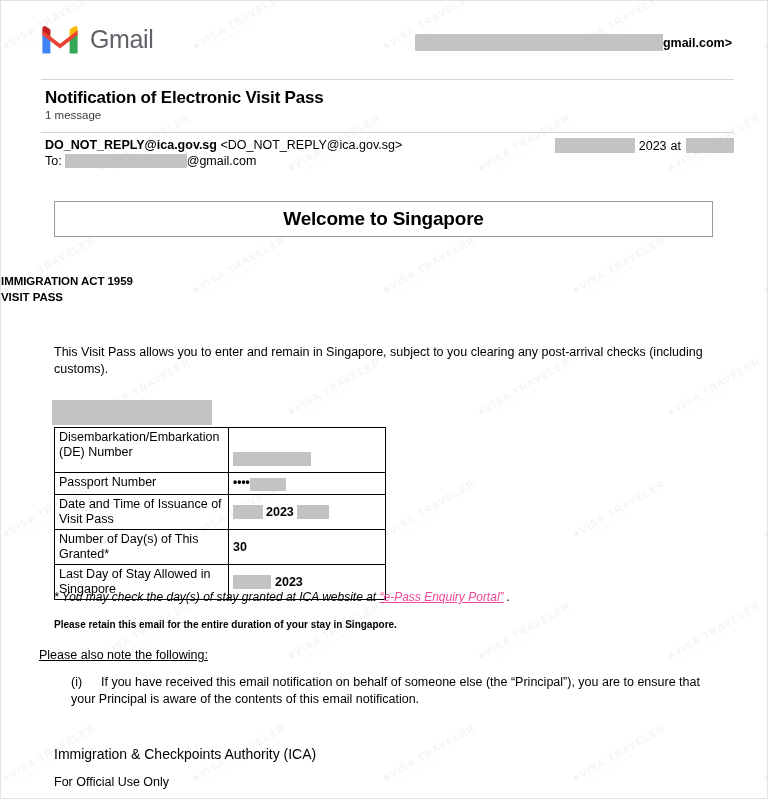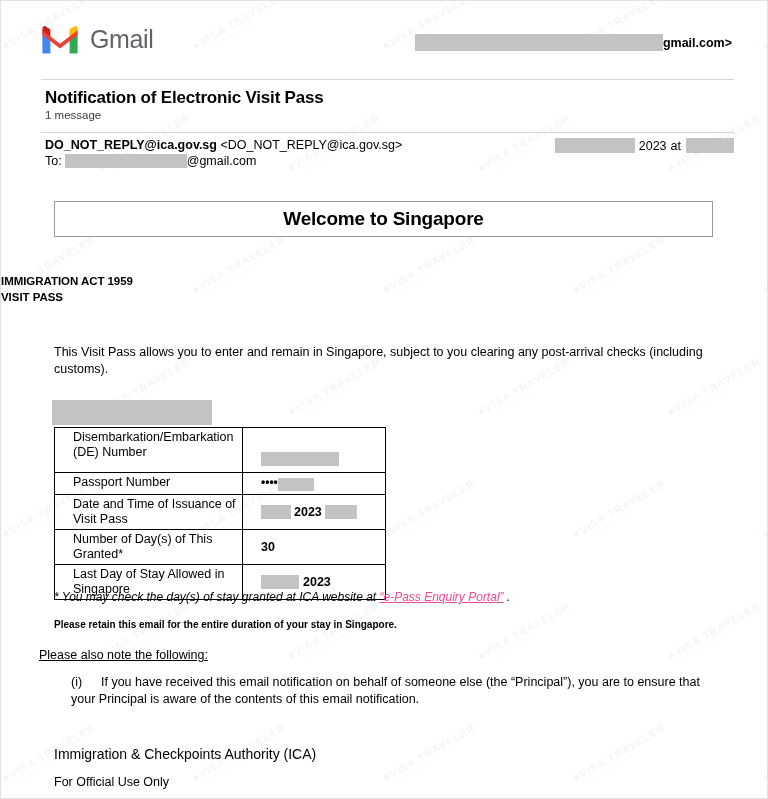--- a/index.html
+++ b/index.html
@@ -208,21 +208,21 @@
     left: 53px;
     top: 426px;
     width: 332px;
     border-collapse: collapse;
     table-layout: fixed;
   }
   .vp-table td {
     border: 1px solid #000;
     font-size: 12.5px;
     line-height: 15px;
-    padding: 2px 3px 2px 18px;
+    padding: 2px 3px 2px 4px;
     vertical-align: top;
   }
   .vp-table td.lbl { width: 166px; }
   .vp-table td.val {
     font-weight: bold;
     vertical-align: middle;
     white-space: nowrap;
   }
   .vp-table tr.r-de td { height: 40px; }
   .vp-table tr.r-pp td { height: 17px; }

